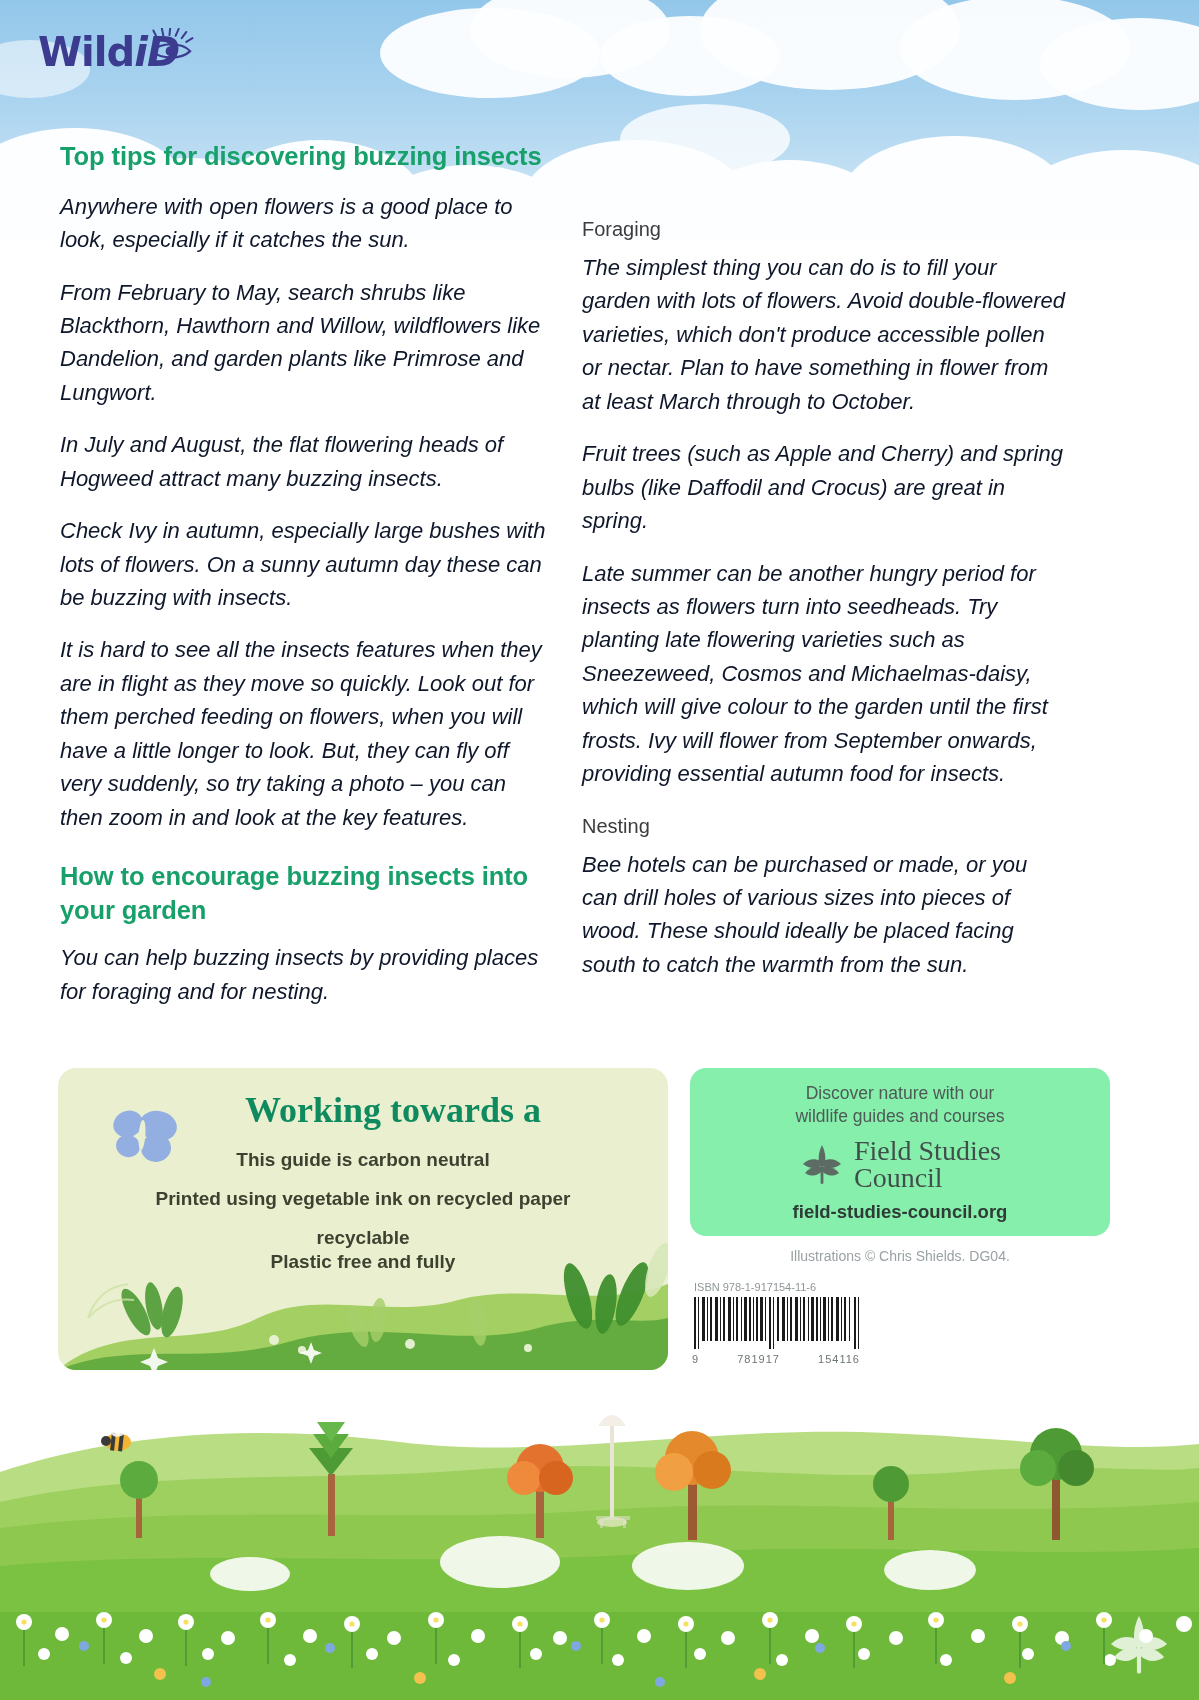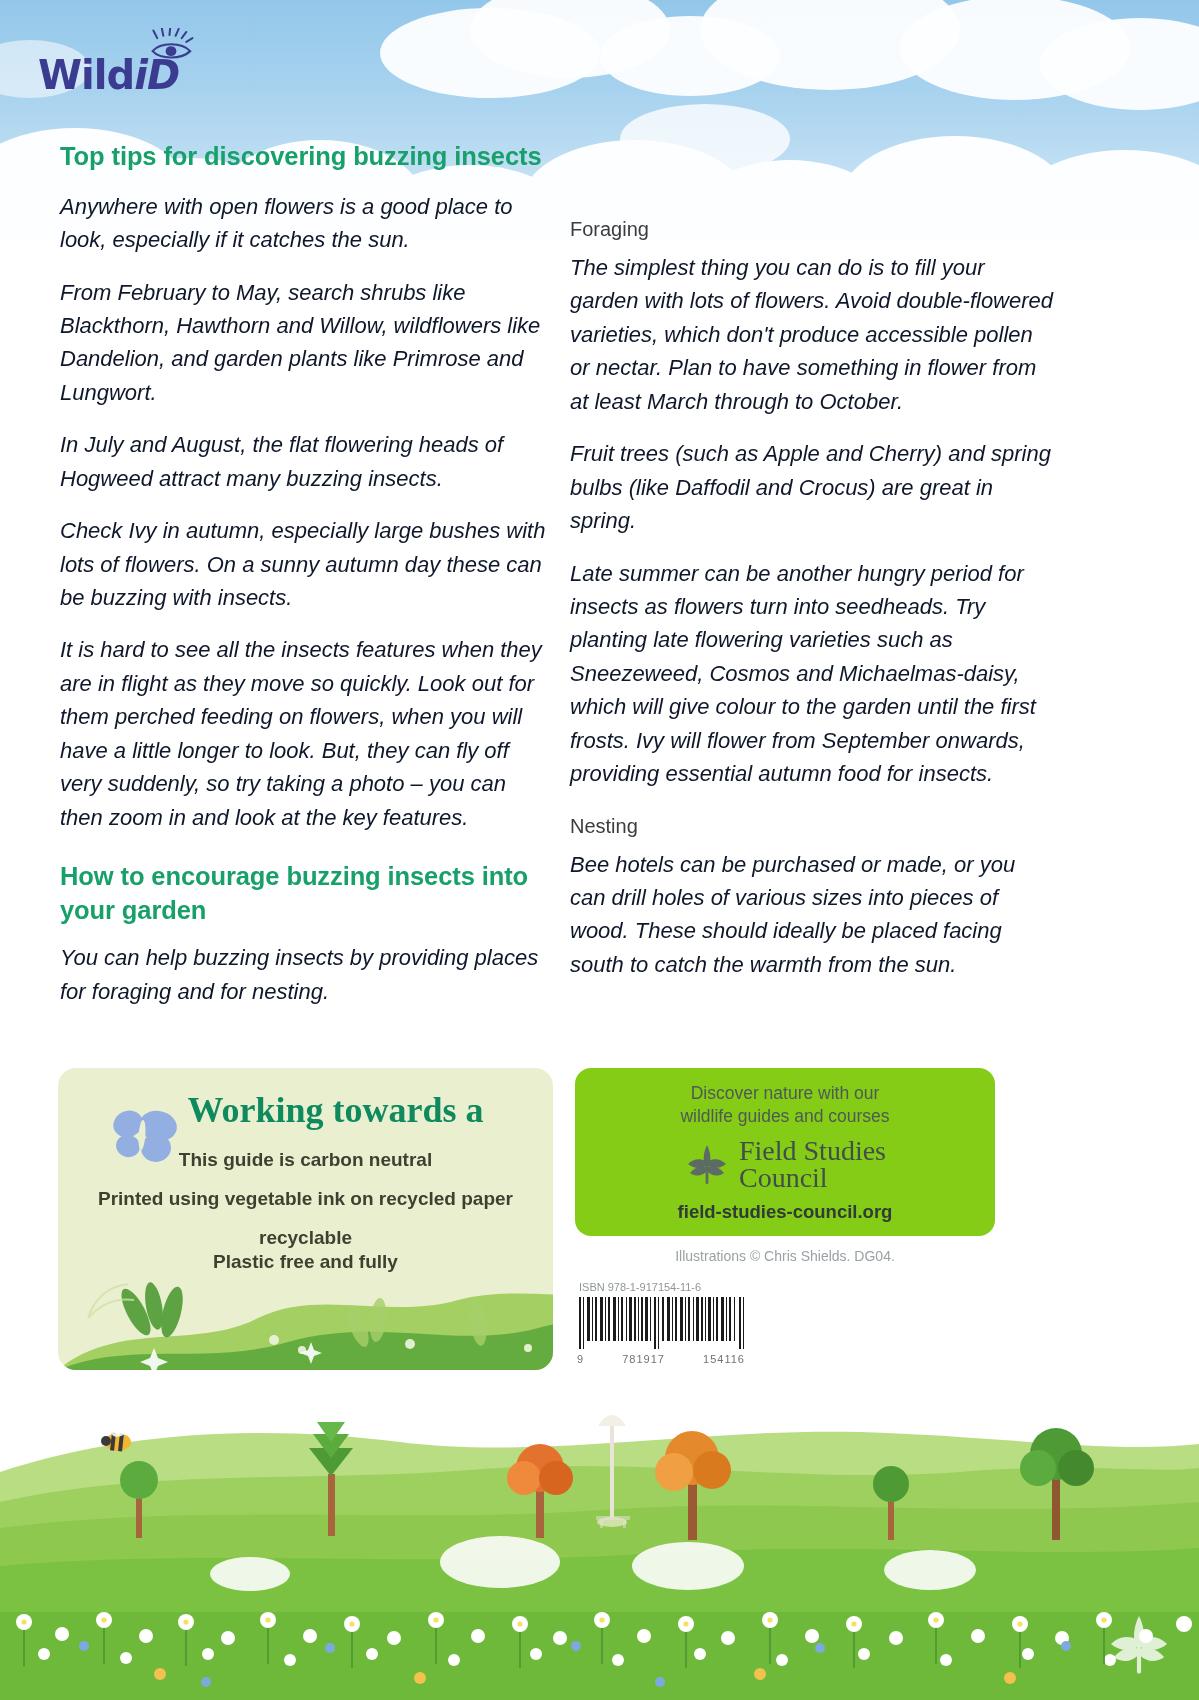--- a/index.html
+++ b/index.html
@@ -27,21 +27,21 @@
     position: absolute; left: 38px; top: 28px; width: 220px; height: 70px;
     z-index: 12;
   }
   #logo-text {
     font-family: "DejaVu Sans", sans-serif;
     font-weight: bold;
     font-size: 40px;
     color: #3b3b8f;
     letter-spacing: -1px;
     line-height: 1;
-    position: absolute; left: 0; top: 27px;
+    position: absolute; left: 0; top: 4px;
   }
   #logo-text .ital { font-style: italic; }
   #logo-eye { position: absolute; left: 110px; top: 0px; width: 46px; height: 34px; }
 
   
   #content {
     position: absolute; left: 0; top: 140px; width: 1199px;
     padding: 0 60px;
     z-index: 10;
   }
@@ -59,33 +59,33 @@
     font-weight: normal;
     margin: 0 0 10px 0;
   }
   p.body {
     color: #0f172a;
     font-size: 22px;
     line-height: 1.52;
     margin: 0 0 19px 0;
     font-style: italic;
   }
-  #cols { display: flex; gap: 24px; align-items: flex-start; }
+  #cols { display: flex; gap: 36px; align-items: flex-start; }
   .col { width: 486px; }
   .col-right { padding-top: 78px; }
 
   
   #panels {
     position: absolute; left: 0; top: 1068px; width: 1199px; height: 330px;
     padding: 0 58px;
     display: flex; gap: 22px; z-index: 10;
   }
   #eco-panel {
     position: relative;
-    width: 495px; height: 302px;
+    width: 610px; height: 302px;
     background: #eaf0cf;
     border-radius: 18px;
     overflow: hidden;
   }
   #eco-inner { position: relative; z-index: 4; padding-top: 22px; text-align: center; }
   #eco-title {
     font-family: "Liberation Serif", serif;
     font-weight: bold;
     color: #0f8a5f;
     font-size: 36px;
@@ -100,21 +100,21 @@
   }
   #eco-l1 { margin-top: 18px; }
   #eco-l2 { margin-top: 14px; }
   #eco-l3 { margin-top: 14px; }
   #butterfly { position: absolute; left: 48px; top: 36px; z-index: 5; }
 
   
   #fsc-col { width: 420px; }
   #fsc-panel {
     width: 420px; height: 168px;
-    background: #84cc16;
+    background: #86efac;
     border-radius: 16px;
     text-align: center;
     padding-top: 14px;
   }
   .fsc-tag {
     color: #4d5a55; font-size: 17.5px; line-height: 1.3; font-weight: 500;
   }
   #fsc-logo-row {
     display: flex; align-items: center; justify-content: center;
     gap: 9px; margin-top: 9px;

